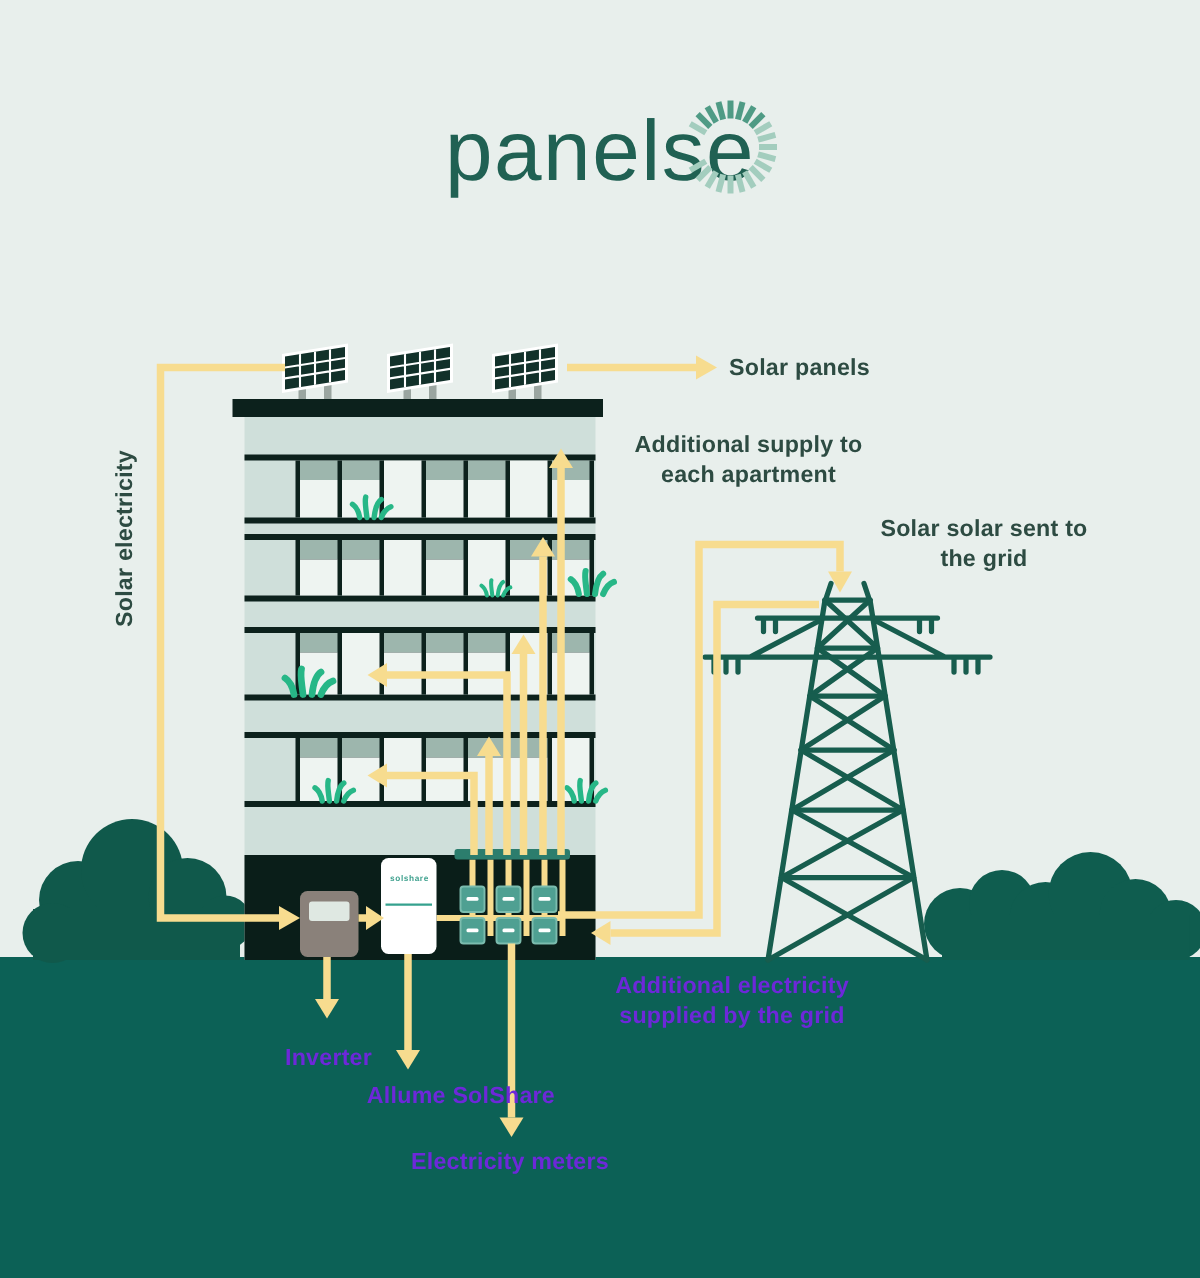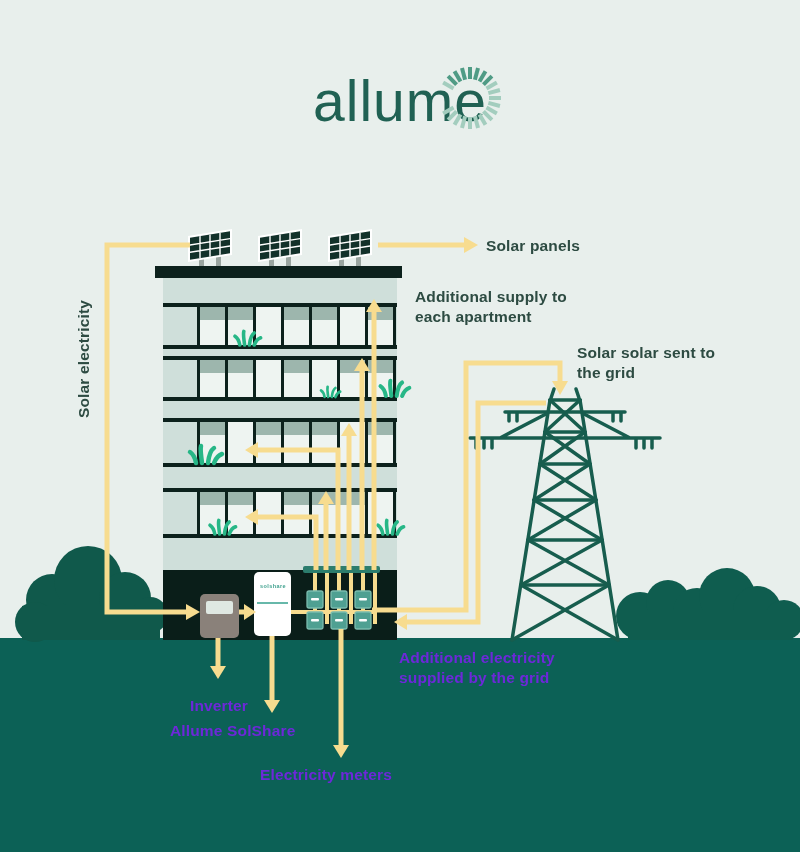--- a/index.html
+++ b/index.html
@@ -5,34 +5,34 @@
   html,body{margin:0;padding:0}
   body{
     width:800px;height:852px;position:relative;overflow:hidden;
     background:#e8efec;
     font-family:"Liberation Sans",sans-serif;
   }
   .scene{position:absolute;left:0;top:0;z-index:1}
   
   .lbl{
     position:absolute;z-index:5;
-    color:#2d4b42;font-size:15.5px;font-weight:600;line-height:1.28;letter-spacing:.15px;
+    color:#2d4b42;font-size:15.5px;font-weight:600;line-height:1.28;letter-spacing:.15px;text-align:center;
   }
   .lbl.white{color:#6d28d9}
   .lbl.nowrap{white-space:nowrap}
   #lbl-solar-electricity{
     left:14px;top:349px;width:140px;height:20px;text-align:center;
     transform:rotate(-90deg);
   }
   #lbl-solar-panels{left:486px;top:236px}
   #lbl-supply{left:415px;top:287px;width:168px}
   #lbl-excess{left:577px;top:343px;width:158px}
   #lbl-additional{left:399px;top:648px;width:178px}
   #lbl-inverter{left:160px;top:696px;width:118px;text-align:center}
-  #lbl-solshare{left:170px;top:721px;width:200px;text-align:left}
+  #lbl-solshare{left:170px;top:721px;width:200px;text-align:right}
   #lbl-solshare b{font-weight:800}
   #lbl-meters{left:260px;top:765px;width:160px;}
   #lbl-device-solshare{
     left:256px;top:583px;width:34px;text-align:center;z-index:6;
     font-size:5.5px;font-weight:700;color:#3fa18e;letter-spacing:.4px;
   }
   
   .logo{position:absolute;left:0;top:68px;width:800px;display:flex;justify-content:center;z-index:5}
   .logo-text{
     position:relative;font-size:57px;font-weight:500;color:#206153;letter-spacing:1px;
@@ -269,21 +269,21 @@
     <polygon points="258,509 258,525 245,517"></polygon>
     <polygon points="552,381 568,381 560,395"></polygon>
     <polygon points="407,614 407,630 394,622"></polygon>
     <polygon points="210,666 226,666 218,679"></polygon>
     <polygon points="264,700 280,700 272,713"></polygon>
     <polygon points="333,745 349,745 341,758"></polygon>
   </g>
 </svg>
 
 <div class="logo">
-  <span class="logo-text"><span>allum</span><span class="e-wrap"><svg id="burst" width="76" height="76" viewBox="0 0 76 76">
+  <span class="logo-text"><span>panels</span><span class="e-wrap"><svg id="burst" width="76" height="76" viewBox="0 0 76 76">
           <line x1="57" y1="38" x2="69" y2="38" stroke="#A3CDBE" stroke-width="4"></line>
           <line x1="56.352590699492296" y1="42.91756185694789" x2="67.94370061496112" y2="46.023390398178144" stroke="#A3CDBE" stroke-width="4"></line>
           <line x1="54.45448267190434" y1="47.5" x2="64.84678751731761" y2="53.5" stroke="#A3CDBE" stroke-width="4"></line>
           <line x1="51.435028842544405" y1="51.4350288425444" x2="59.92031021678298" y2="59.92031021678297" stroke="#A3CDBE" stroke-width="4"></line>
           <line x1="47.5" y1="54.45448267190433" x2="53.5" y2="64.8467875173176" stroke="#A3CDBE" stroke-width="4"></line>
           <line x1="42.91756185694789" y1="56.352590699492296" x2="46.023390398178144" y2="67.94370061496112" stroke="#A3CDBE" stroke-width="4"></line>
           <line x1="38" y1="57" x2="38" y2="69" stroke="#A3CDBE" stroke-width="4"></line>
           <line x1="33.0824381430521" y1="56.352590699492296" x2="29.976609601821856" y2="67.94370061496112" stroke="#A3CDBE" stroke-width="4"></line>
           <line x1="28.500000000000004" y1="54.45448267190434" x2="22.500000000000007" y2="64.84678751731761" stroke="#A3CDBE" stroke-width="4"></line>
           <line x1="24.5649711574556" y1="51.435028842544405" x2="16.079689783217027" y2="59.92031021678298" stroke="#A3CDBE" stroke-width="4"></line>

